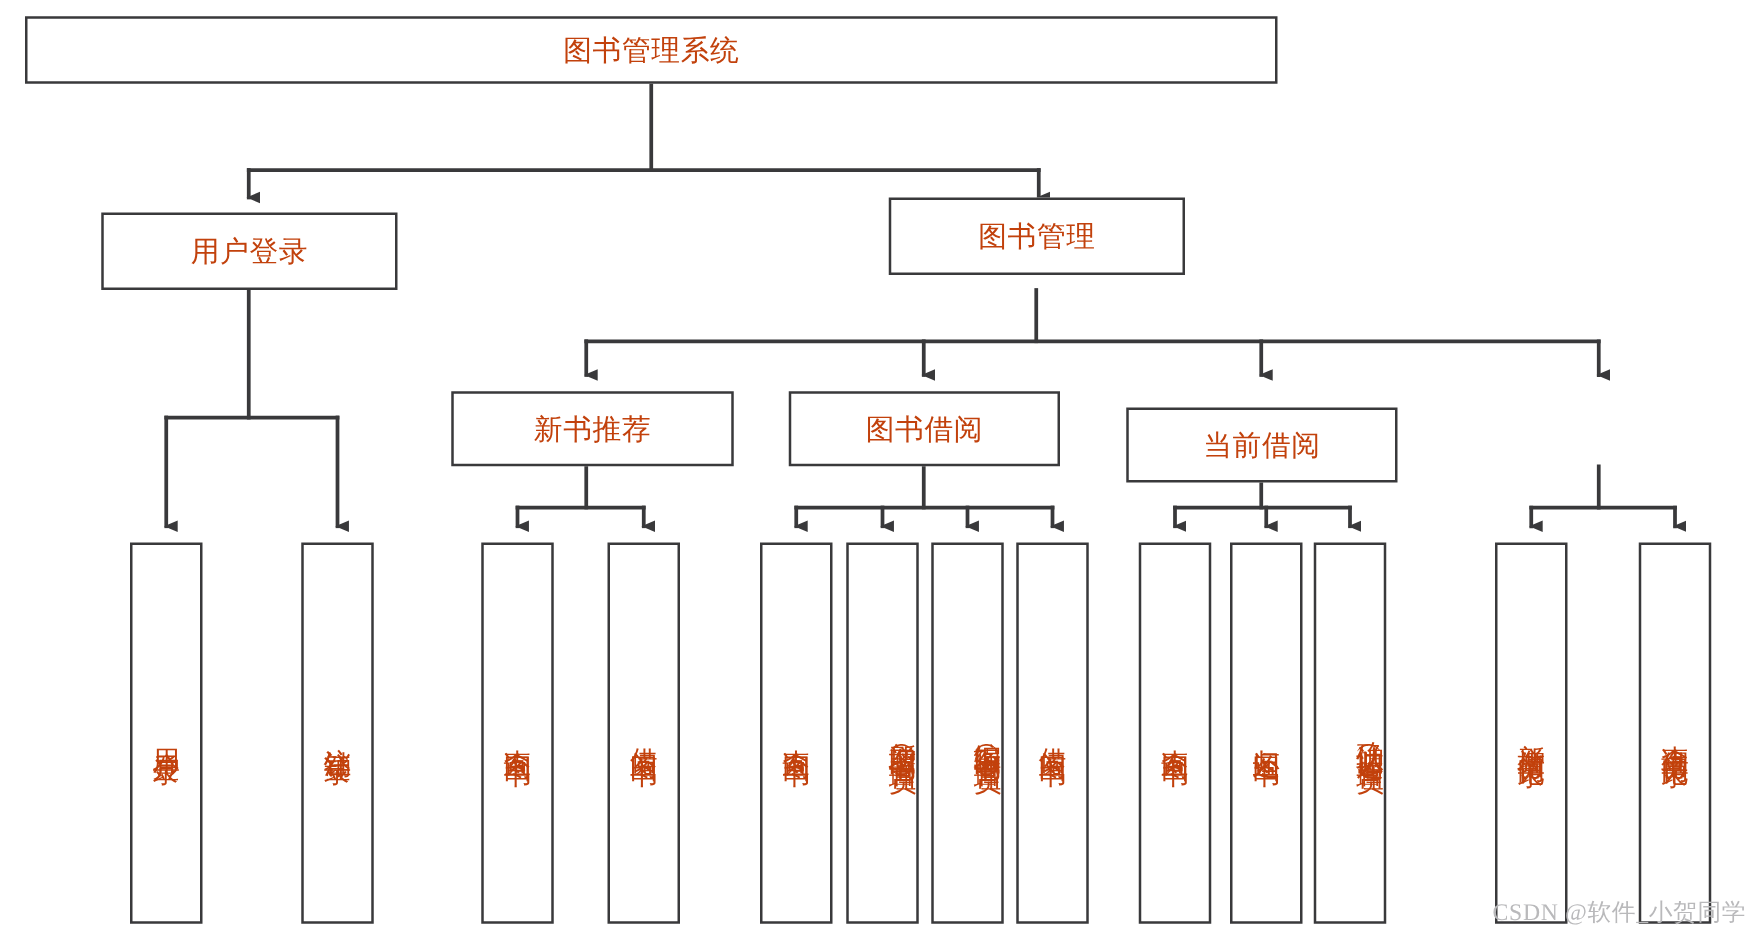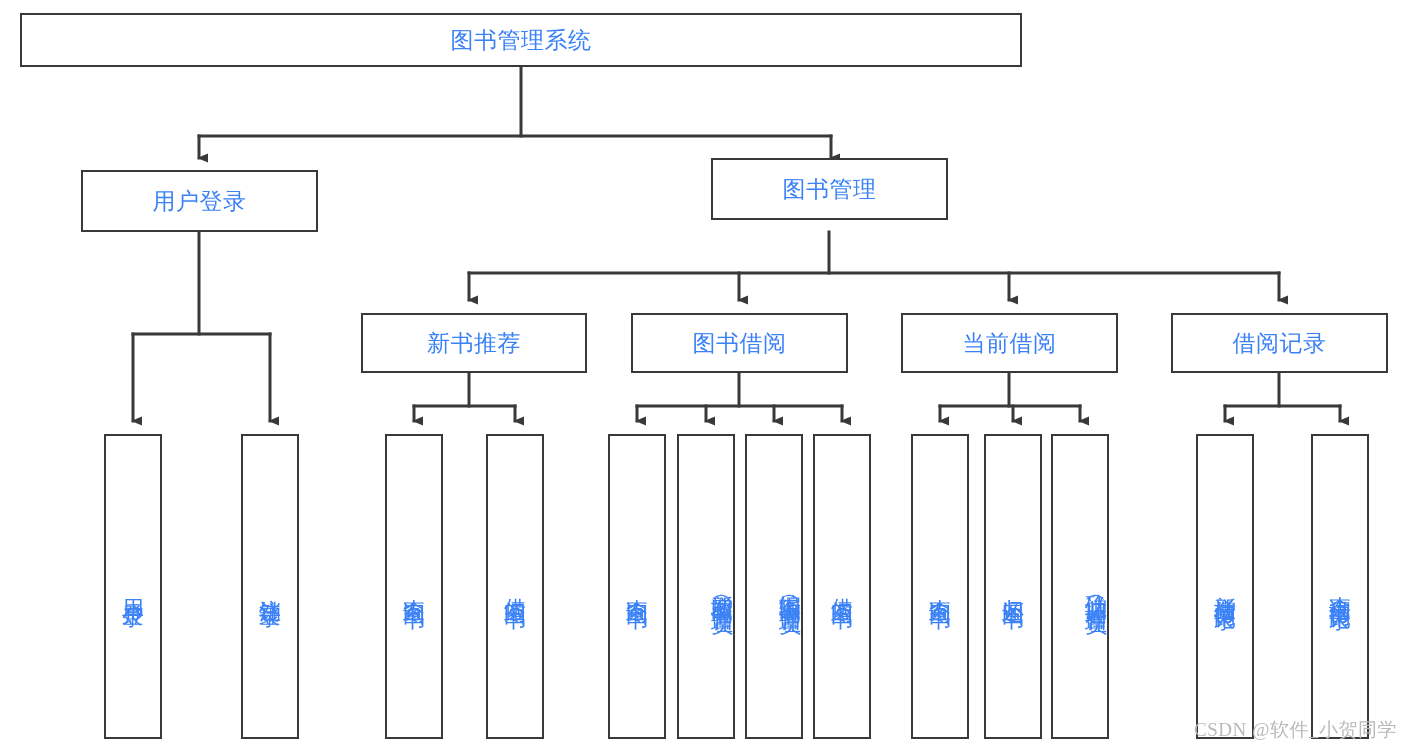--- a/index.html
+++ b/index.html
@@ -26,21 +26,21 @@
     pointer-events: none;
   }
   .node {
     position: absolute;
     box-sizing: border-box;
     border: 2.5px solid #39393b;
     background: #ffffff;
     display: flex;
     align-items: center;
     justify-content: center;
-    color: #3b82f6;
+    color: #c2410c;
     font-family: "Liberation Sans", "DejaVu Sans", sans-serif;
   }
   .node.horiz {
     font-size: 23px;
     letter-spacing: 0.5px;
   }
   .node.vert {
     writing-mode: vertical-rl;
     text-orientation: upright;
     align-items: flex-start;
@@ -120,22 +120,21 @@
     </g>
   </svg>
 
   <div class="node horiz" id="node-root" style="left: 20px; top: 13px; width: 1002px; height: 54px;">图书管理系统</div>
 
   <div class="node horiz" id="node-l2-0" style="left: 81px; top: 170px; width: 237px; height: 62px;">用户登录</div>
   <div class="node horiz" id="node-l2-1" style="left: 711px; top: 158px; width: 237px; height: 62px;">图书管理</div>
 
   <div class="node horiz" id="node-l3-0" style="left: 361px; top: 313px; width: 226px; height: 60px;">新书推荐</div>
   <div class="node horiz" id="node-l3-1" style="left: 631px; top: 313px; width: 217px; height: 60px;">图书借阅</div>
-  <div class="node horiz" id="node-l3-2" style="left: 901px; top: 313px; width: 217px; height: 60px;">当前借阅</div>
-  <div class="node horiz" id="node-l3-3" style="left: 1171px; top: 313px; width: 217px; height: 60px;">借阅记录</div>
+  <div class="node horiz" id="node-l3-2" style="left: 901px; top: 326px; width: 217px; height: 60px;">当前借阅</div>
 
   <div class="node vert centered" id="node-leaf-0" style="left: 104px; top: 434px; width: 58px; height: 305px;">用户登录</div>
   <div class="node vert centered" id="node-leaf-1" style="left: 241px; top: 434px; width: 58px; height: 305px;">注销登录</div>
   <div class="node vert centered" id="node-leaf-2" style="left: 385px; top: 434px; width: 58px; height: 305px;">查询图书</div>
   <div class="node vert centered" id="node-leaf-3" style="left: 486px; top: 434px; width: 58px; height: 305px;">借阅图书</div>
   <div class="node vert centered" id="node-leaf-4" style="left: 608px; top: 434px; width: 58px; height: 305px;">查询图书</div>
   <div class="node vert" id="node-leaf-5" style="left: 677px; top: 434px; width: 58px; height: 305px;">新增图书（管理员）</div>
   <div class="node vert" id="node-leaf-6" style="left: 745px; top: 434px; width: 58px; height: 305px;">编辑图书（管理员）</div>
   <div class="node vert centered" id="node-leaf-7" style="left: 813px; top: 434px; width: 58px; height: 305px;">借阅图书</div>
   <div class="node vert centered" id="node-leaf-8" style="left: 911px; top: 434px; width: 58px; height: 305px;">查询图书</div>

